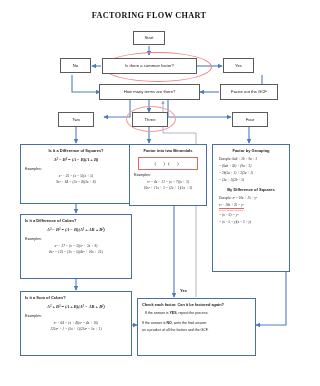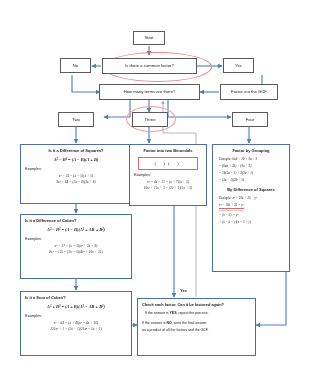--- a/index.html
+++ b/index.html
@@ -98,20 +98,21 @@
     position:absolute;border:1px solid #ef7f7f;border-radius:50%;
     background:transparent;
   }
   .ellipse.e2{border-color:#f29a9a;}
 </style>
 </head>
 <body>
 
 <div id="chart">
 
+  <div class="title">FACTORING FLOW CHART</div>
 
   <svg class="links" viewBox="0 0 298 386">
     <defs>
       <marker id="ah" markerWidth="5" markerHeight="5" refX="4" refY="2.2" orient="auto">
         <path d="M0,0 L4.6,2.2 L0,4.4 z" fill="#4a7ebb"></path>
       </marker>
       <marker id="ahg" markerWidth="5" markerHeight="5" refX="4" refY="2.2" orient="auto">
         <path d="M0,0 L4.6,2.2 L0,4.4 z" fill="#9aa7b5"></path>
       </marker>
     </defs>

